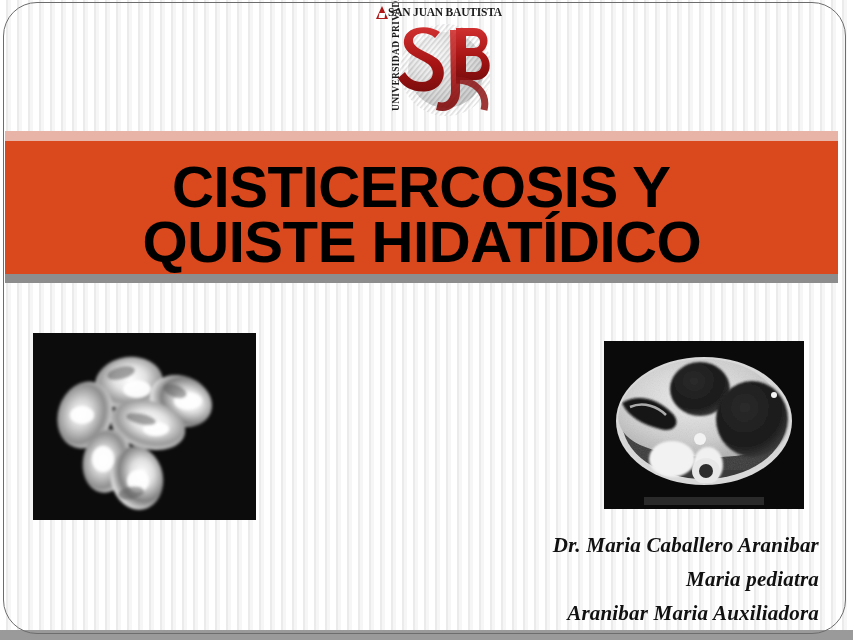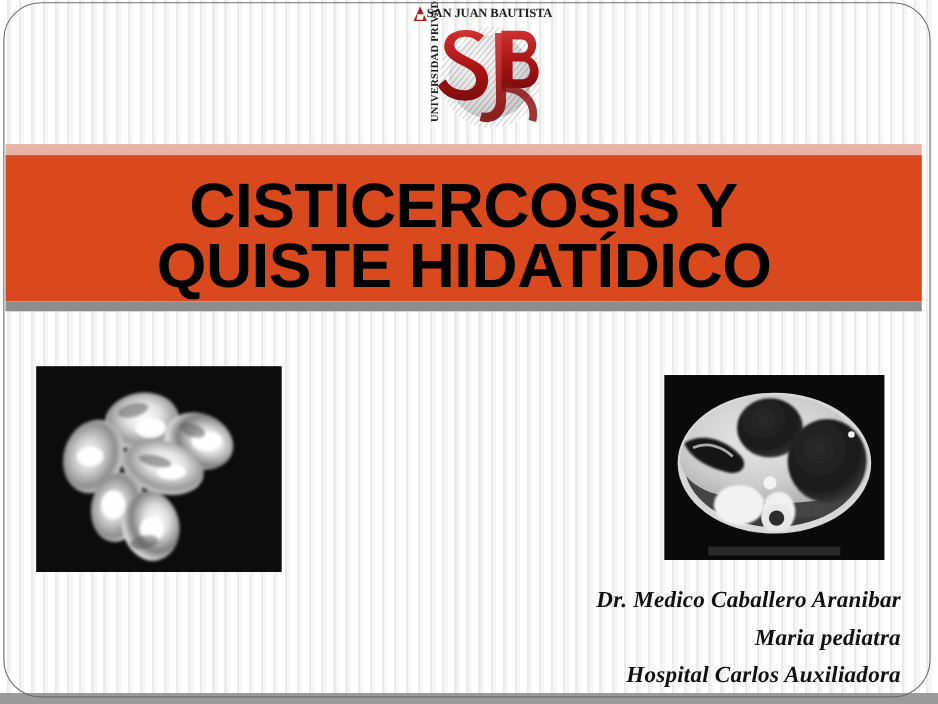--- a/index.html
+++ b/index.html
@@ -355,21 +355,21 @@
         <circle cx="96" cy="98" r="6" fill="#f2f2f2"></circle>
 
         <path d="M60 138 C80 150 124 150 146 136 L146 146 L60 148 Z" fill="#1d1d1d" opacity="0.8"></path>
       </g>
 
       <rect x="40" y="156" width="120" height="8" fill="#2a2a2a"></rect>
     </svg>
   </div>
 
   <div id="credits">
-    <div class="credit-line">Dr. Medico Caballero Aranibar</div>
+    <div class="credit-line">Dr. Maria Caballero Aranibar</div>
     <div class="credit-line">Maria pediatra</div>
-    <div class="credit-line">Hospital Carlos Auxiliadora</div>
+    <div class="credit-line">Aranibar Maria Auxiliadora</div>
   </div>
 
   <div id="baseboard"></div>
   <div id="frame"></div>
 
 </div>
 
 </body></html>

